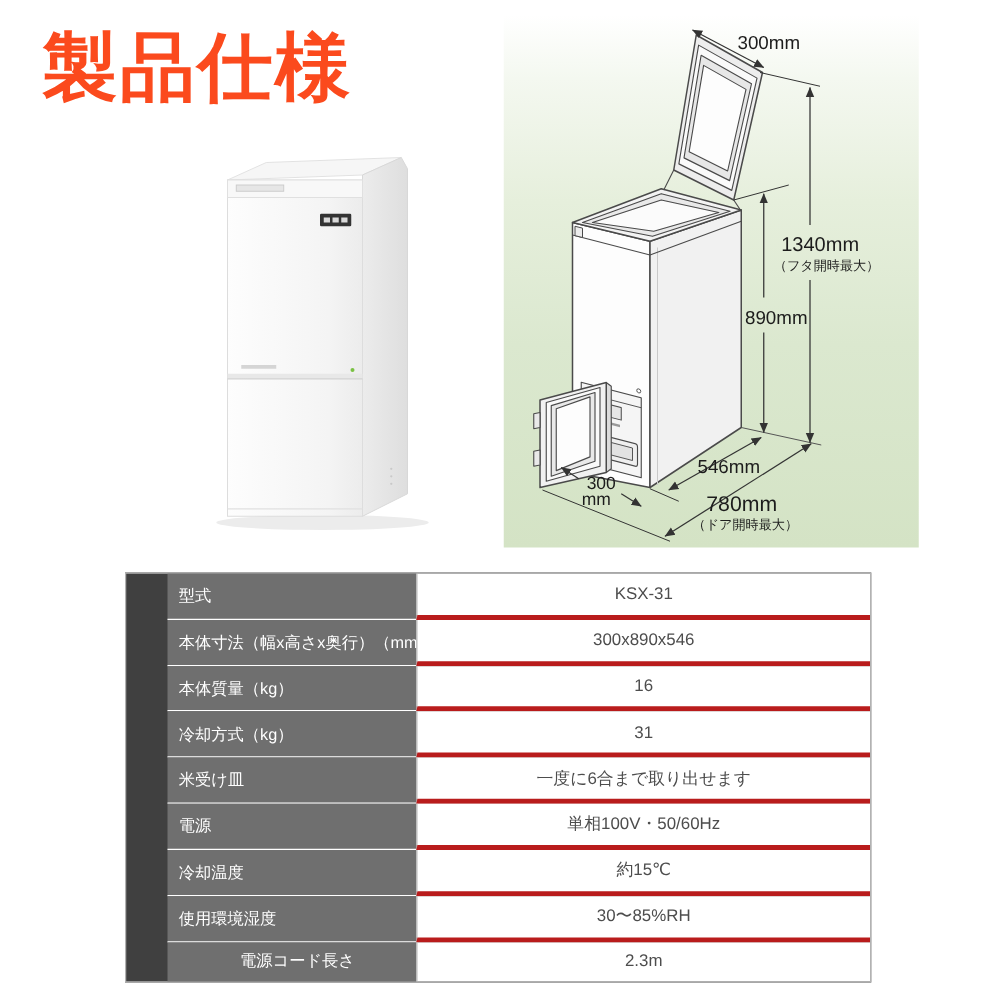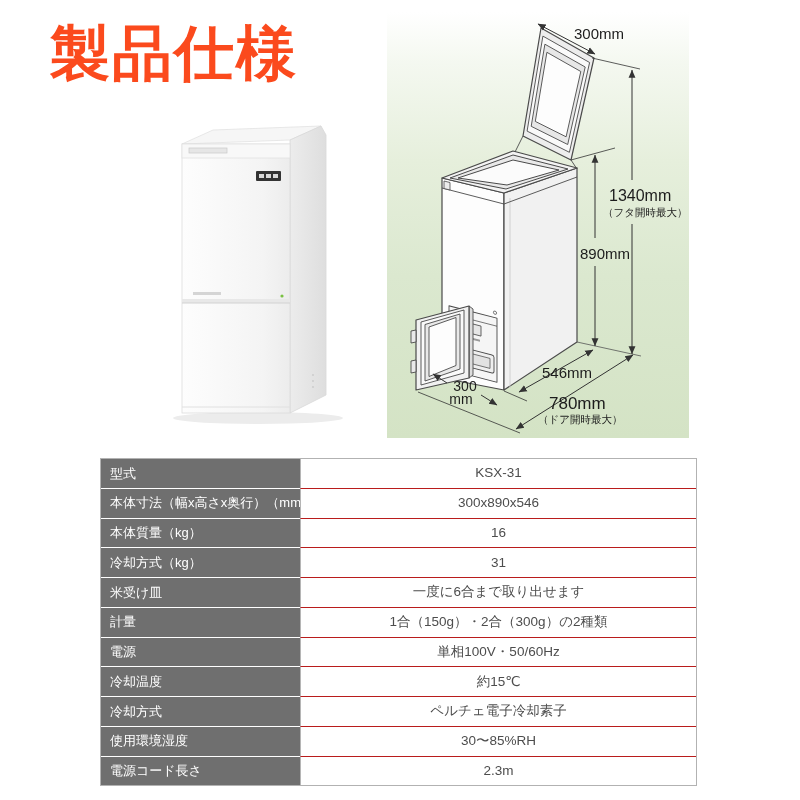--- a/index.html
+++ b/index.html
@@ -10,50 +10,50 @@
   }
   .page-title{
     position:absolute;left:34px;top:24px;
     font-size:60px;font-weight:900;letter-spacing:2px;line-height:1;
     color:#fb4a1d;margin:0;
   }
   .photo-wrap{
     position:absolute;left:155px;top:113px;width:205px;height:317px;
   }
   .diagram-panel{
-    position:absolute;left:387px;top:12px;width:302px;height:426px;
+    position:absolute;left:403px;top:12px;width:332px;height:426px;
     background:linear-gradient(180deg,#ffffff 0%,#f4f8f0 12%,#e6efdc 35%,#dbe8cf 62%,#d4e3c5 100%);
   }
   .diagram-panel svg{position:absolute;left:0;top:0;}
   .spec-table-wrap{
     position:absolute;left:100px;top:458px;width:597px;height:328px;
-    border:1px solid #b2b2b2;box-sizing:border-box;background:#404040;
+    border:1px solid #b2b2b2;box-sizing:border-box;background:#404040;padding-left:33px;
   }
   table.spec{
     width:100%;height:100%;border-collapse:separate;border-spacing:0;table-layout:fixed;
   }
   table.spec th{
     width:190px;background:#6f6f6f;color:#ffffff;font-weight:normal;
     font-size:13px;text-align:left;padding:0 0 0 9px;height:22.4px;line-height:1.05;
     border-bottom:1px solid #ffffff;white-space:nowrap;overflow:hidden;
   }
   table.spec td{
     background:#ffffff;color:#4d4d4d;font-size:13.5px;text-align:center;
     padding:0;height:22.4px;line-height:1.05;
-    border-bottom:1px solid #b91c1c;border-left:1px solid #b5b5b5;
+    border-bottom:4px solid #b91c1c;border-left:1px solid #b5b5b5;
     white-space:nowrap;overflow:hidden;
   }
   table.spec tr:last-child th,
-  table.spec tr:last-child td{border-bottom:none;}
+  table.spec tr:last-child td{border-bottom:none;text-align:center;}
   svg text{font-family:"Liberation Sans","DejaVu Sans",sans-serif;fill:#1c1c1c;}
 </style>
 </head>
 <body>
 
-<h1 class="page-title" style="color: rgb(251, 74, 29); margin-left: 16px;">製品仕様</h1>
+<h1 class="page-title" style="color: rgb(251, 74, 29);">製品仕様</h1>
 
 <div class="photo-wrap">
   <svg width="205" height="317" viewBox="0 0 205 317">
     <defs>
       <linearGradient id="gf" x1="0" y1="0" x2="1" y2="0">
         <stop offset="0" stop-color="#fdfdfd"></stop>
           <stop offset="0.75" stop-color="#f4f4f4"></stop>
           <stop offset="1" stop-color="#ececec"></stop>
       </linearGradient>
       <linearGradient id="gs" x1="0" y1="0" x2="1" y2="0">
@@ -186,34 +186,26 @@
         </tr>
         <tr>
           <th>冷却方式（kg）</th>
           <td>31</td>
         </tr>
         <tr>
           <th>米受け皿</th>
           <td>一度に6合まで取り出せます</td>
         </tr>
         <tr>
-          <th>計量</th>
-          <td>1合（150g）・2合（300g）の2種類</td>
-        </tr>
-        <tr>
           <th>電源</th>
           <td>単相100V・50/60Hz</td>
         </tr>
         <tr>
           <th>冷却温度</th>
           <td>約15℃</td>
-        </tr>
-        <tr>
-          <th>冷却方式</th>
-          <td>ペルチェ電子冷却素子</td>
         </tr>
         <tr>
           <th>使用環境湿度</th>
           <td>30〜85%RH</td>
         </tr>
         <tr>
           <th>電源コード長さ</th>
           <td>2.3m</td>
         </tr>
       </tbody>

